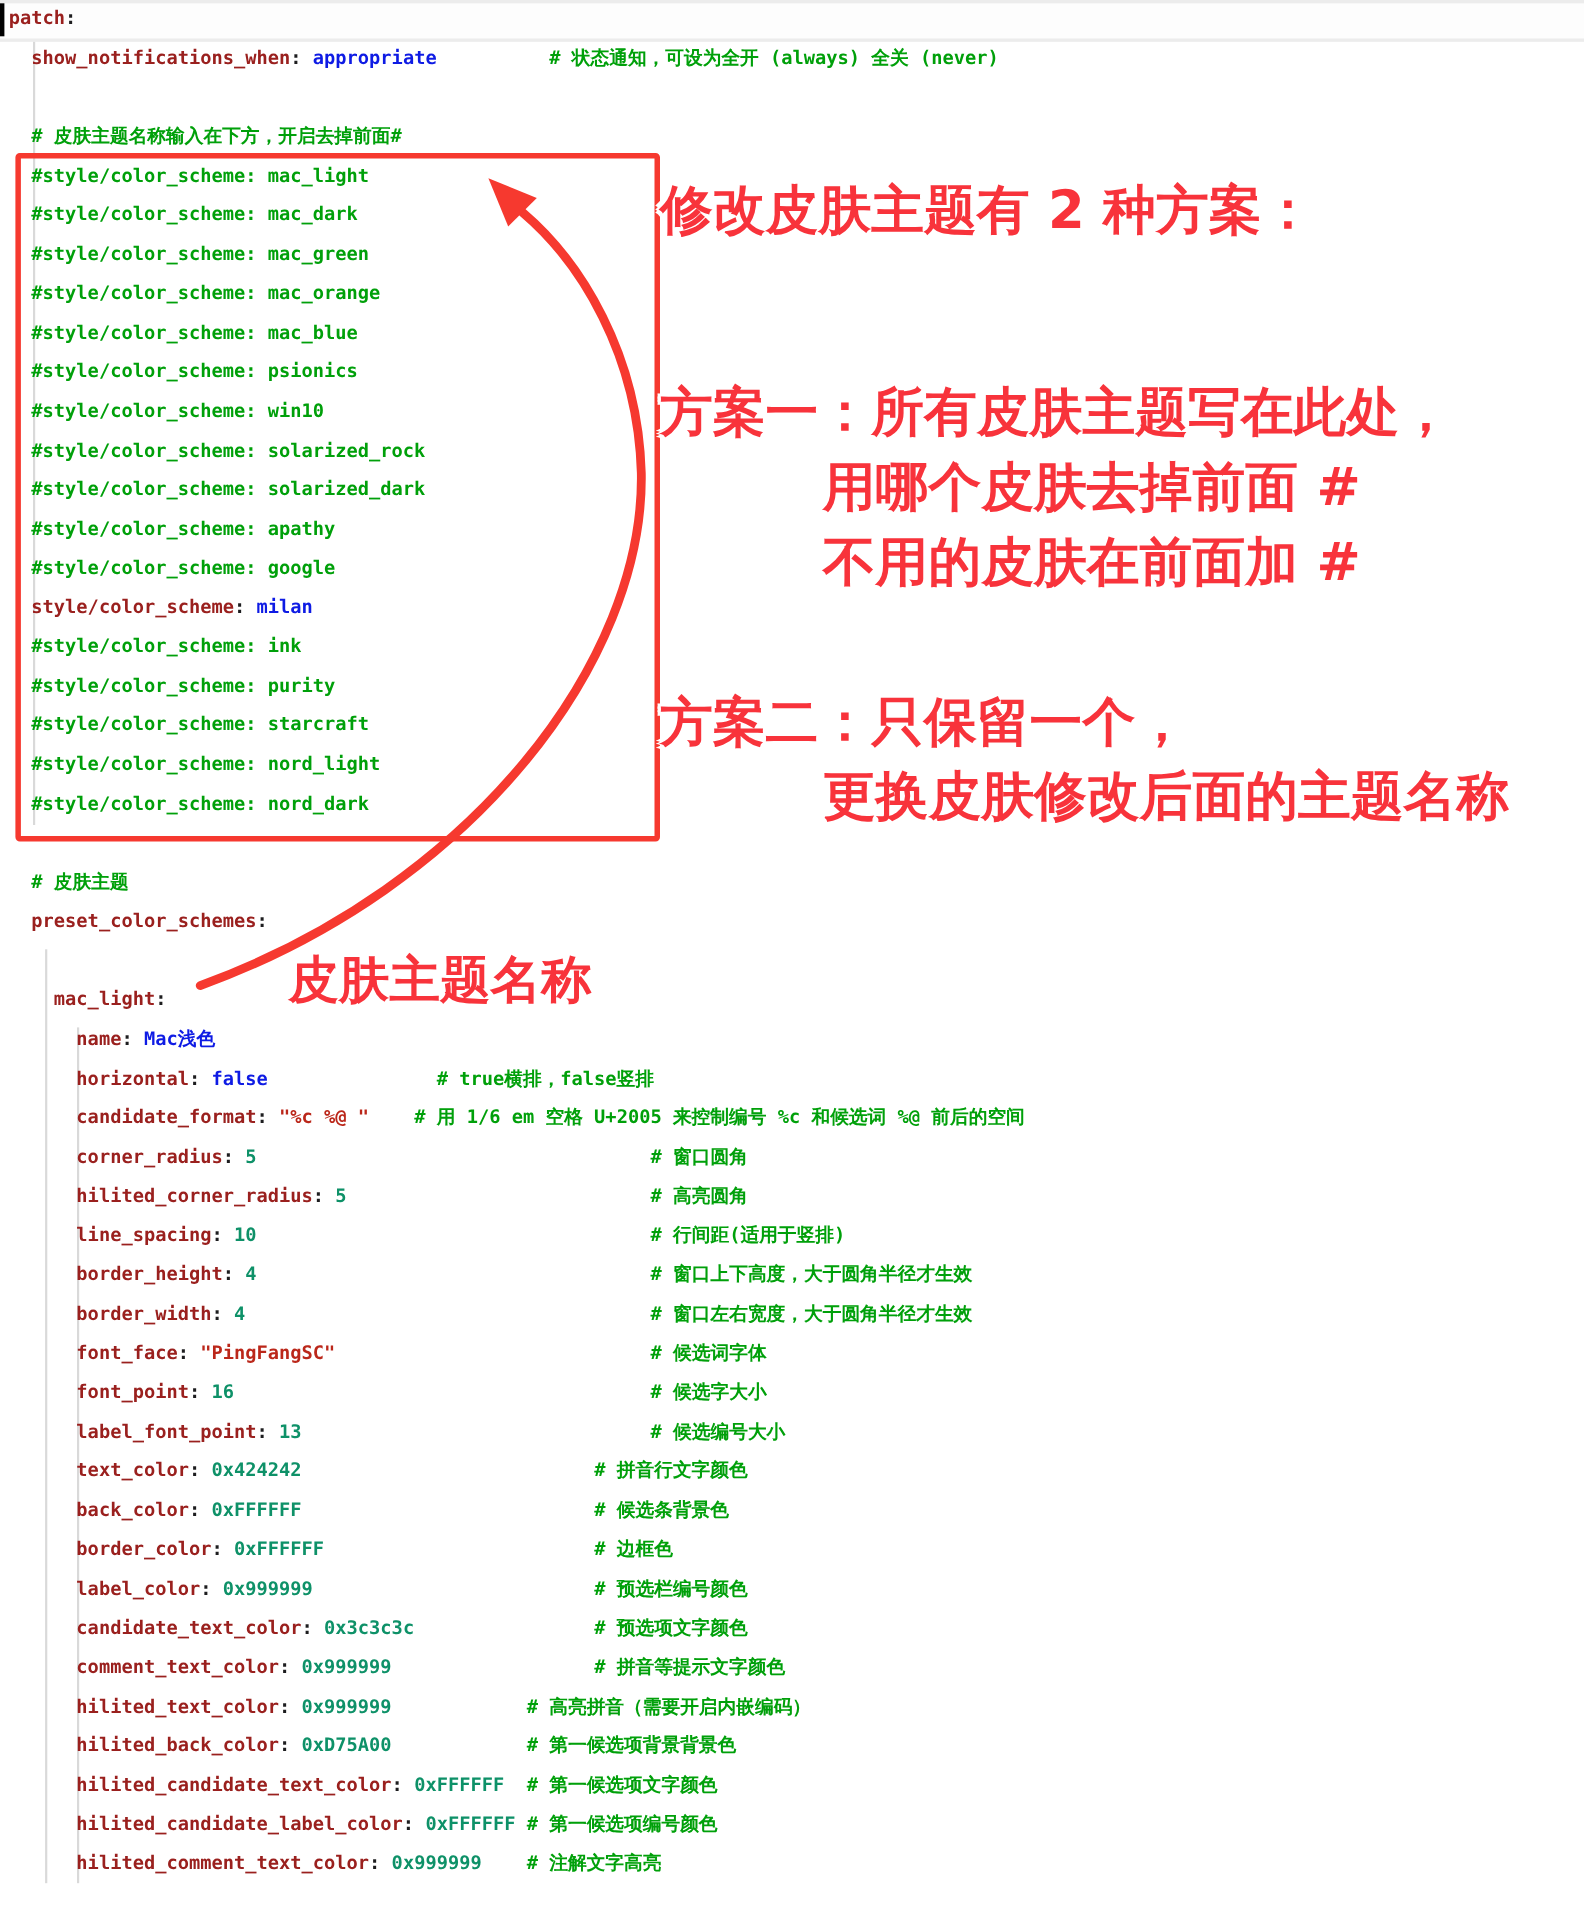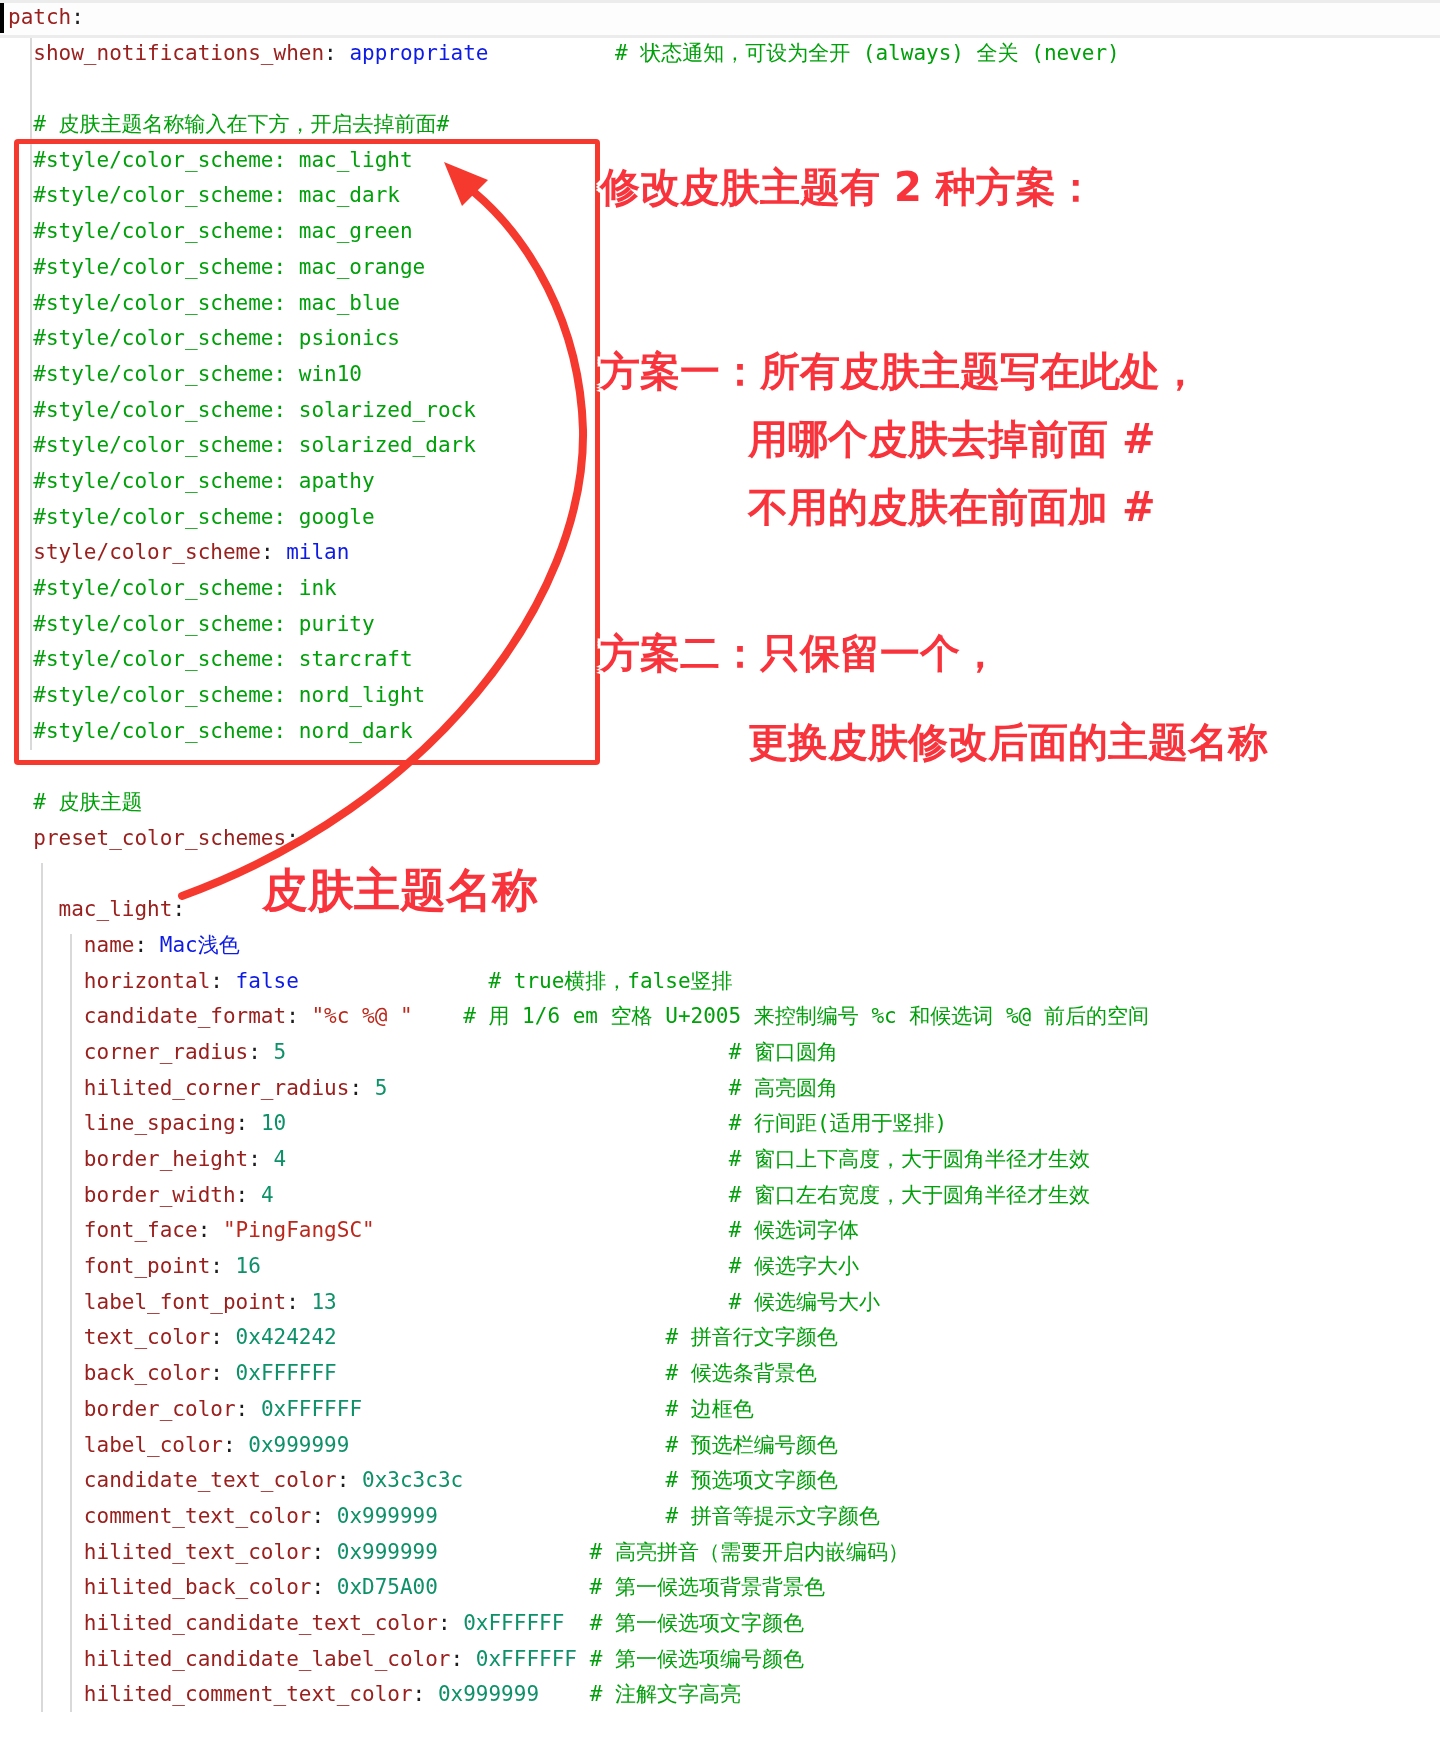--- a/index.html
+++ b/index.html
@@ -13,49 +13,49 @@
   .caret{position:absolute;left:0;top:3px;width:4px;height:30px;background:#000;}
 
   
   .guide{position:absolute;width:2px;background:#D9D9D9;}
   .g1{left:30px;top:38px;height:712px;}
   .g2{left:41px;top:863px;height:849px;}
   .g3{left:70px;top:934px;height:778px;}
 
   
   .code{position:absolute;left:8px;top:0;white-space:pre;
-        font-family:"DejaVu Sans Mono",monospace;font-size:21px;font-weight:normal;
+        font-family:"DejaVu Sans Mono",monospace;font-size:17px;font-weight:bold;
         color:var(--plain,#1D1D1F);}
   .line{height:35.7px;line-height:35.7px;white-space:pre;}
   .sp{color:var(--plain,#1D1D1F);}
   .sk{color:var(--key,#9A201E);}
   .sv{color:var(--value,#0E1BE4);}
   .sn{color:var(--number,#0E9168);}
   .ss{color:var(--string,#BB271A);}
   .sc{color:var(--comment,#00A00A);}
 
   
   .redbox{position:absolute;left:14px;top:139px;width:576px;height:616px;
           border:5px solid var(--accent,#F6392F);border-radius:4px;}
 
   .arrow{position:absolute;left:0;top:0;width:1440px;height:1743px;pointer-events:none;}
   .arrow path{fill:none;stroke:var(--accent,#F6392F);stroke-width:8;stroke-linecap:round;}
   .arrow polygon{fill:var(--accent,#F6392F);}
 
   
   .note{position:absolute;color:var(--accentText,#F8333B);font-weight:bold;
-        font-size:40px;line-height:1.05;white-space:nowrap;
+        font-size:48px;line-height:1.05;white-space:nowrap;
         text-shadow:-3px -3px 0 #fff,3px -3px 0 #fff,-3px 3px 0 #fff,3px 3px 0 #fff,
                     0 -3px 0 #fff,0 3px 0 #fff,-3px 0 0 #fff,3px 0 0 #fff;}
   .n-title{left:600px;top:166px;}
   .n-p1a{left:600px;top:350px;}
   .n-p1b{left:748px;top:418px;}
   .n-p1c{left:748px;top:486px;}
   .n-p2a{left:600px;top:632px;}
-  .n-p2b{left:748px;top:699px;margin-top:22px;}
+  .n-p2b{left:748px;top:699px;}
   .n-skin{left:262px;top:866px;font-size:46px;}
 </style>
 </head>
 <body>
 
 <div class="stage">
 
   <div class="curline"></div>
   <div class="caret"></div>
 

